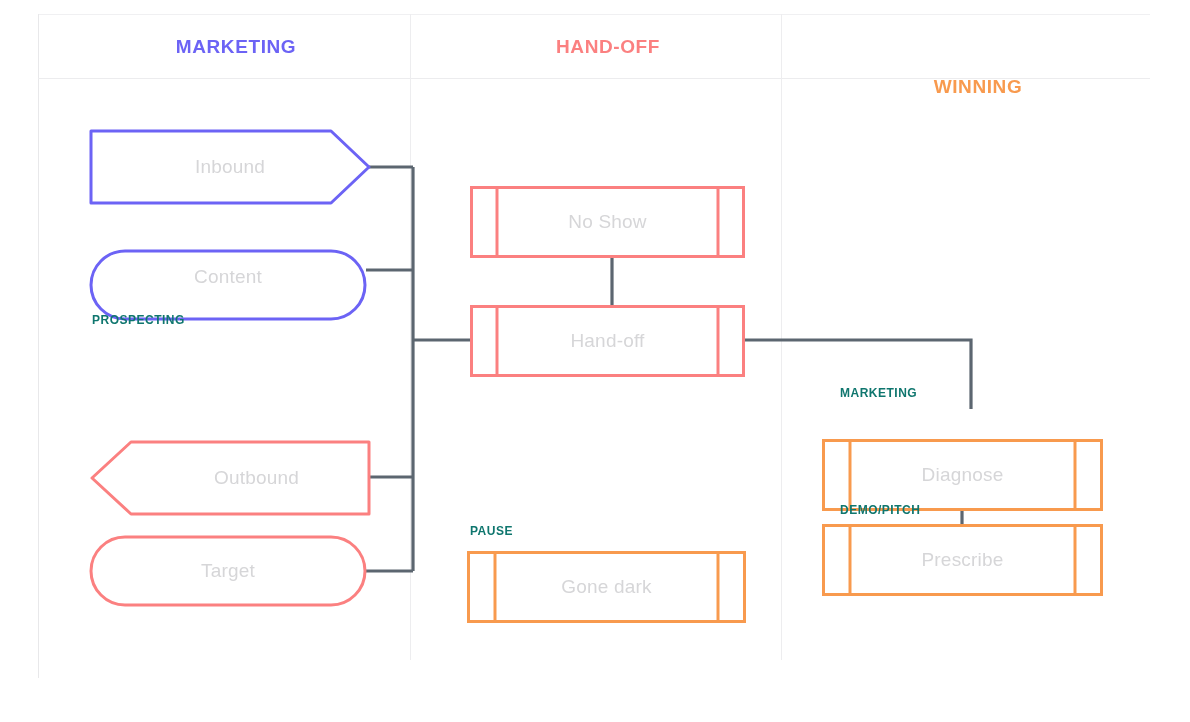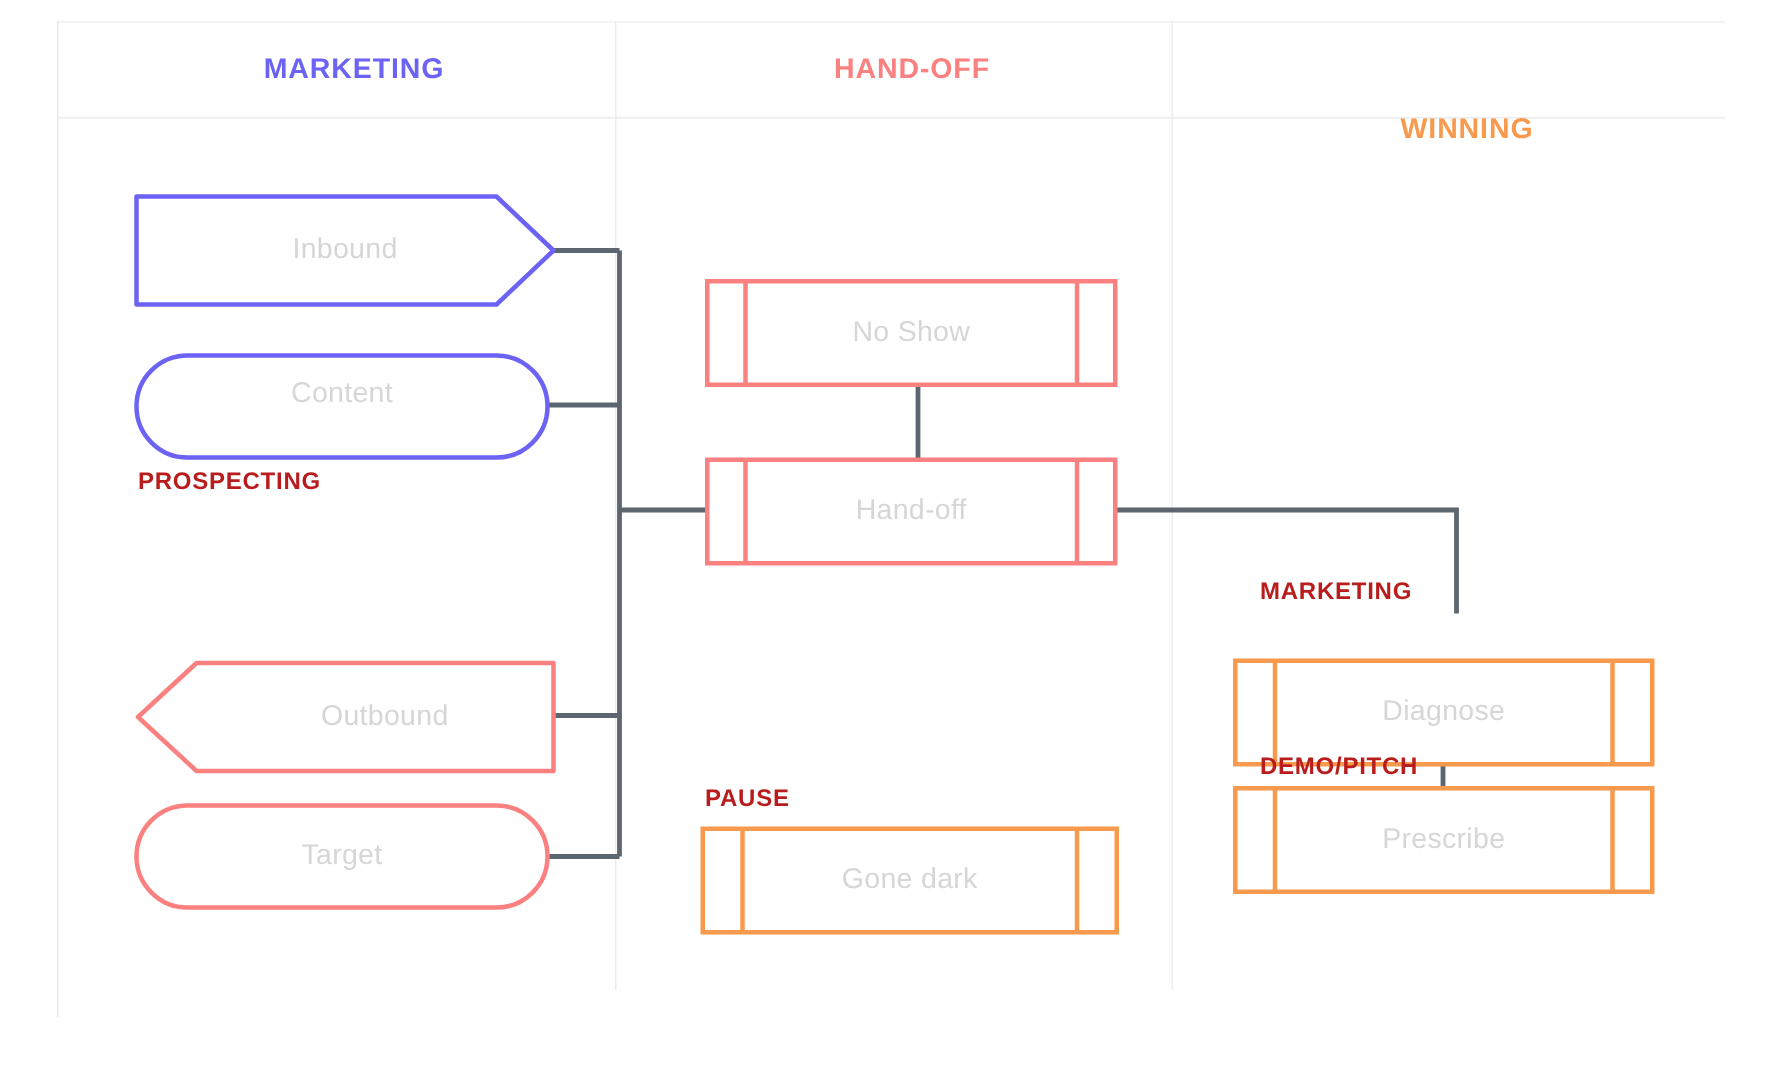--- a/index.html
+++ b/index.html
@@ -101,24 +101,24 @@
   .node svg {
     position: absolute;
     left: 0;
     top: 0;
     overflow: visible;
   }
 
   
   .stage-label {
     position: absolute;
-    font-size: 16px;
+    font-size: 12px;
     font-weight: bold;
     letter-spacing: 0.5px;
-    color: #b91c1c;
+    color: #0f766e;
     white-space: nowrap;
   }
 
   
   #connectors {
     position: absolute;
     left: 0;
     top: 0;
     width: 1190px;
     height: 722px;
@@ -161,21 +161,21 @@
       </g>
     </svg>
 
     <div class="node" style="left:89px; top:129px; width:282px; height:76px;">
       <svg width="282" height="76" viewBox="0 0 282 76">
         <path d="M2,2 L242,2 L280,38 L242,74 L2,74 Z" fill="#ffffff" stroke="#6C63F5" stroke-width="3" stroke-linejoin="round"></path>
       </svg>
       <div class="node-text" style="padding-right:26px;">Inbound</div>
     </div>
 
-    <div class="node" style="left:89px; top:235px; width:278px; height:56px;text-align:center;">
+    <div class="node" style="left:89px; top:249px; width:278px; height:56px;text-align:center;">
       <svg width="278" height="72" viewBox="0 0 278 72">
         <rect x="2" y="2" width="274" height="68" rx="34" ry="34" fill="#ffffff" stroke="#6C63F5" stroke-width="3"></rect>
       </svg>
       <div class="node-text">Content</div>
     </div>
 
     <div class="stage-label" style="left:92px; top:313px;">PROSPECTING</div>
 
     <div class="node" style="left:89px; top:535px; width:278px; height:72px;">
       <svg width="278" height="72" viewBox="0 0 278 72">

